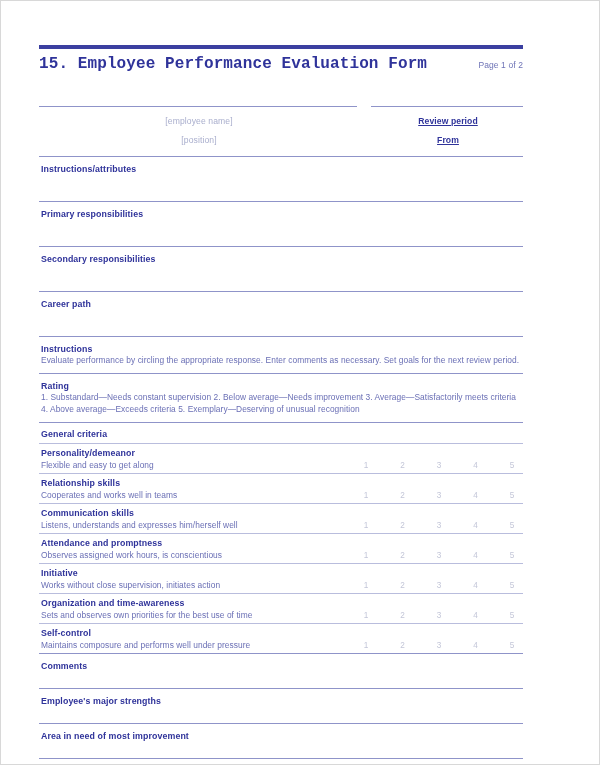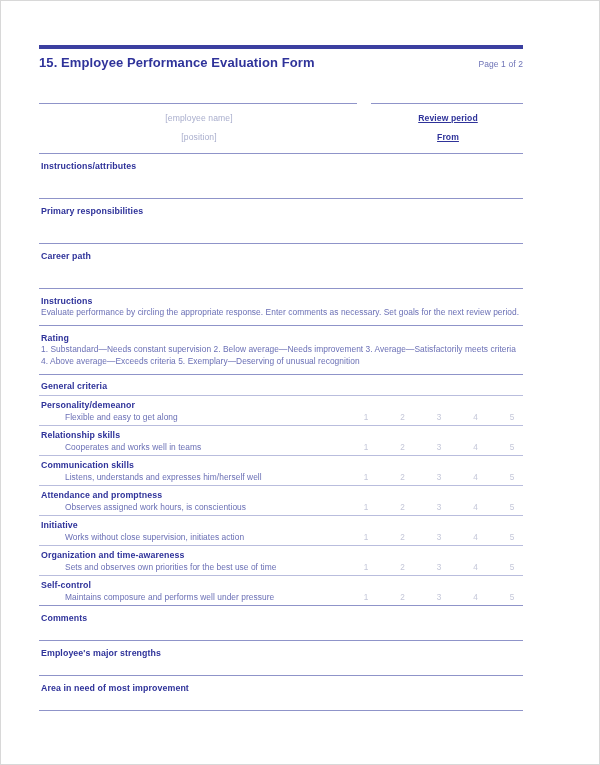--- a/index.html
+++ b/index.html
@@ -36,24 +36,25 @@
   }
 
   
   .header-row {
     display: flex;
     align-items: baseline;
     justify-content: space-between;
     padding-bottom: 3px;
   }
   .doc-title {
-    font-size: 13px;
+    font-size: 16px;
     font-weight: bold;
     color: #2f339a;
     letter-spacing: 0.1px;
+    font-family: Liberation Mono, monospace;
   }
   .page-num {
     font-size: 8.5px;
     color: #6e73b6;
     font-weight: normal;
     letter-spacing: 0.1px;
   }
 
   
   .rule {
@@ -134,21 +135,20 @@
     color: #2f339a;
     letter-spacing: 0.1px;
     padding-left: 2px;
   }
   .crit-desc {
     font-size: 8.4px;
     color: #6a6fb5;
     letter-spacing: 0.05px;
     padding-left: 2px;
     padding-top: 2px;
-    margin-left: 24px;
   }
   .scale {
     position: absolute;
     right: 4px;
     bottom: 3px;
     width: 160px;
     display: flex;
     justify-content: space-between;
   }
   .scale span {
@@ -198,20 +198,24 @@
 
     <div class="section">
       <div class="section-label">Instructions/attributes</div>
       <div class="section-gap-lg"></div>
     </div>
     <div class="section">
       <div class="section-label">Primary responsibilities</div>
       <div class="section-gap-lg"></div>
     </div>
     <div class="section">
+      <div class="section-label">Secondary responsibilities</div>
+      <div class="section-gap-lg"></div>
+    </div>
+    <div class="section">
       <div class="section-label">Career path</div>
       <div class="section-gap-lg"></div>
     </div>
 
     <div class="section">
       <div class="section-label">Instructions</div>
       <div class="para">Evaluate performance by circling the appropriate response. Enter comments as necessary. Set goals for the next review period.</div>
       <div class="para-gap"></div>
     </div>
 

